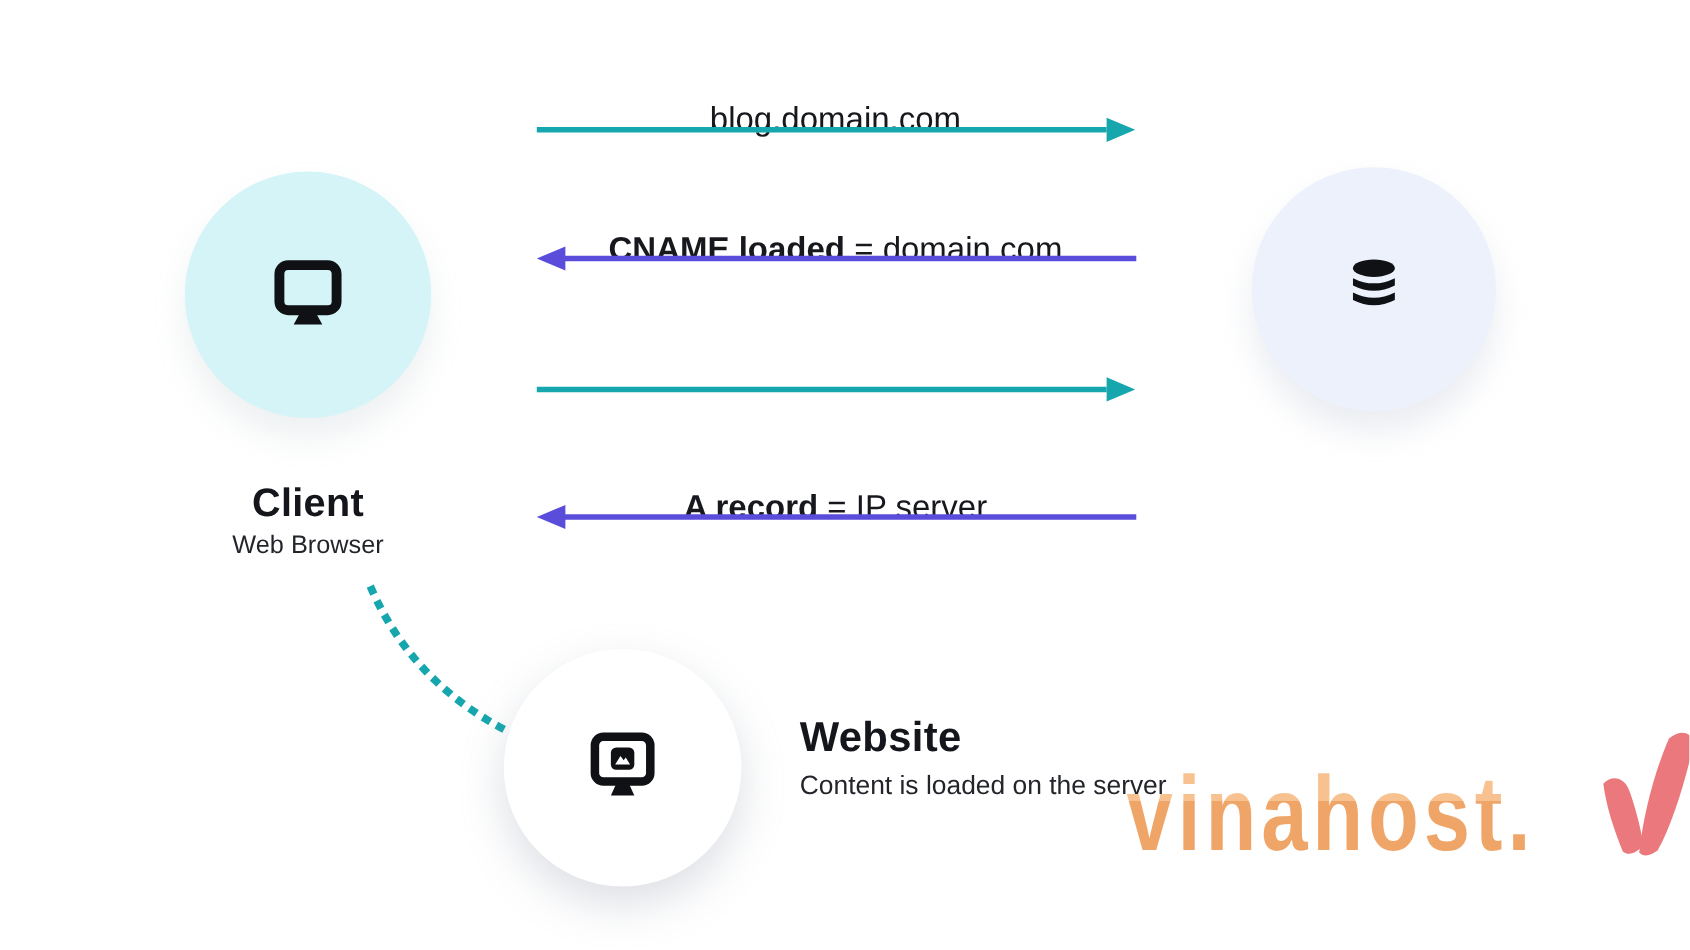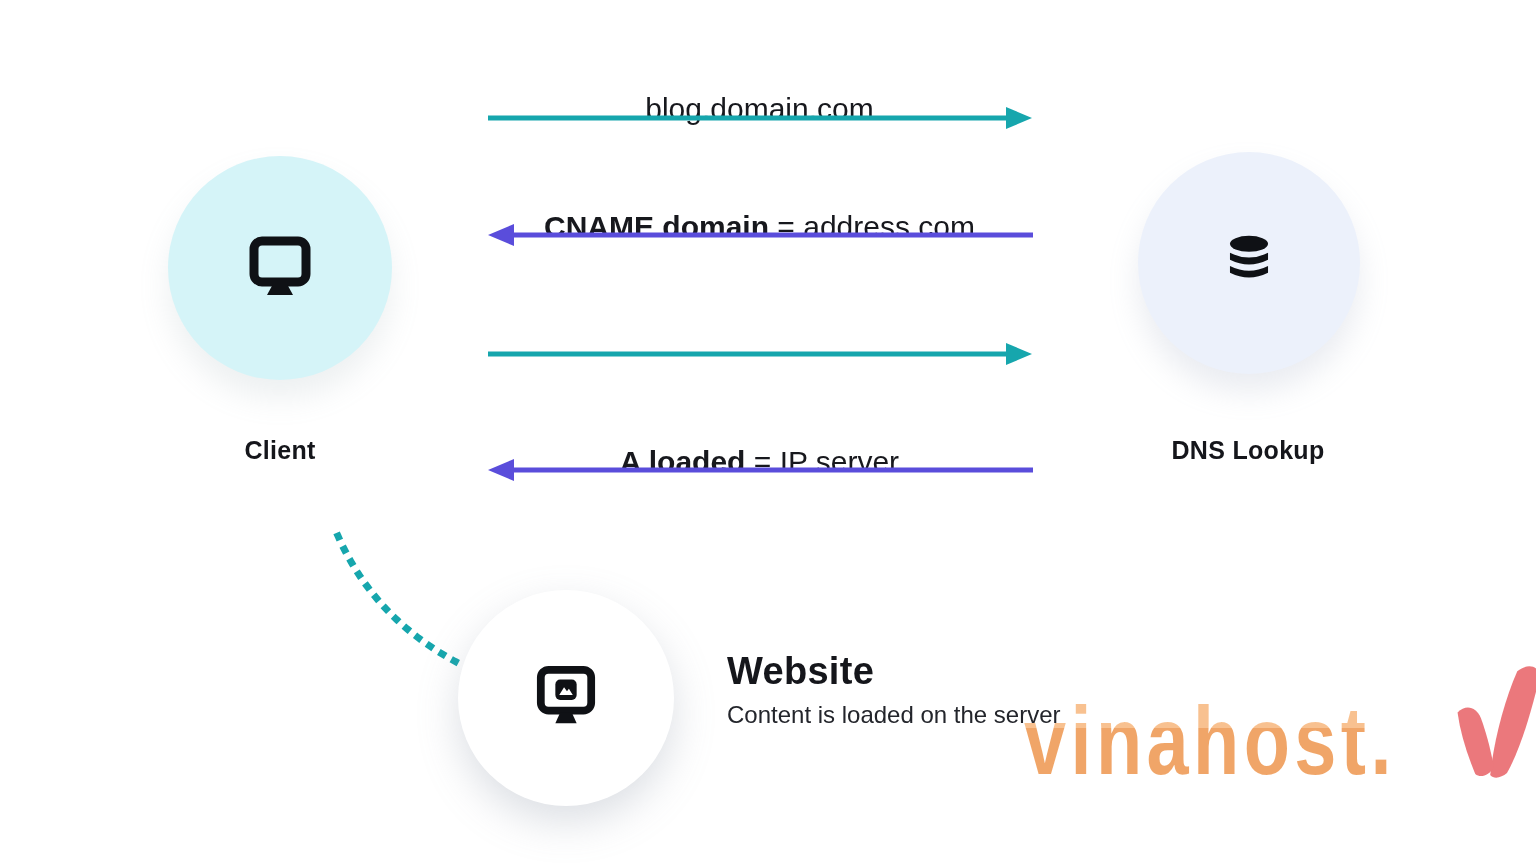--- a/index.html
+++ b/index.html
@@ -4,21 +4,21 @@
 <style>
   html,body{margin:0;padding:0;background:#ffffff;}
   .canvas{
     position:relative;width:1536px;height:864px;overflow:hidden;
     background:#ffffff;font-family:"Liberation Sans",sans-serif;color:#17181d;
   }
   .circle{position:absolute;border-radius:50%;display:flex;align-items:center;justify-content:center;}
   .circle-client{left:168px;top:156px;width:224px;height:224px;background:#d5f4f8;box-shadow:0 18px 30px rgba(140,160,170,.16);}
   .circle-dns{left:1138px;top:152px;width:222px;height:222px;background:#ecf1fb;box-shadow:0 18px 30px rgba(150,160,185,.20);}
   .circle-website{left:458px;top:590px;width:216px;height:216px;background:#ffffff;box-shadow:0 16px 40px rgba(140,150,165,.30);}
-  .node-title{position:absolute;text-align:center;font-weight:700;font-size:25px;letter-spacing:.3px;color:#15161b;}
+  .node-title{position:absolute;text-align:center;font-weight:700;font-size:36px;letter-spacing:.3px;color:#15161b;}
   .node-sub{position:absolute;text-align:center;font-size:23px;color:#23252b;}
   .t-client{left:130px;width:300px;top:436px;}
   .s-client{left:130px;width:300px;top:482px;}
   .t-dns{left:1098px;width:300px;top:436px;}
   .t-website{left:727px;top:650px;text-align:center;font-size:38px;}
   .s-website{left:727px;top:701px;text-align:left;font-size:24px;}
   .msg{position:absolute;left:487px;width:545px;text-align:center;font-size:30px;color:#17181d;white-space:pre;margin-top:24px;}
   .msg .b{font-weight:700;}
   .m1{top:68px;} .m2{top:186px;} .m3{top:304px;} .m4{top:421px;}
   .arrow{position:absolute;left:482px;width:560px;height:36px;}
@@ -41,50 +41,50 @@
 
   <div class="circle circle-client">
     <span>
       <svg width="64" height="60" viewBox="0 0 64 60">
         <rect x="6" y="5" width="52" height="41" rx="8" fill="none" stroke="#0f1115" stroke-width="9"></rect>
         <path d="M25 48 L39 48 L45 59 L19 59 Z" fill="#0f1115"></path>
       </svg>
     </span>
   </div>
   <div class="node-title t-client">Client</div>
+  <div class="node-sub s-client">Web Browser</div>
 
   <div class="circle circle-dns">
     <span>
       <svg width="58" height="64" viewBox="0 0 64 64">
         <ellipse cx="32" cy="13" rx="21" ry="8.8" fill="#0f1115"></ellipse>
         <path d="M11 23 Q32 33.5 53 23 L53 30.5 Q32 41 11 30.5 Z" fill="#0f1115"></path>
         <path d="M11 37.5 Q32 48 53 37.5 L53 45 Q32 55.5 11 45 Z" fill="#0f1115"></path>
       </svg>
     </span>
   </div>
-  <div class="node-title t-dns">DNS Lookup</div>
 
   <div class="msg m1"><span class="b"></span><span>blog.domain.com</span></div>
   <svg class="arrow a1" viewBox="0 0 560 36">
     <line x1="6" y1="18" x2="524" y2="18" stroke="#16a6ad" stroke-width="5"></line>
     <polygon points="524,7 550,18 524,29" fill="#16a6ad"></polygon>
   </svg>
 
-  <div class="msg m2"><span class="b">CNAME domain</span><span> = address.com</span></div>
+  <div class="msg m2"><span class="b">CNAME loaded</span><span> = domain.com</span></div>
   <svg class="arrow a2" viewBox="0 0 560 36">
     <line x1="31" y1="18" x2="551" y2="18" stroke="#5a4ddb" stroke-width="5"></line>
     <polygon points="32,7 6,18 32,29" fill="#5a4ddb"></polygon>
   </svg>
 
   <svg class="arrow a3" viewBox="0 0 560 36">
     <line x1="6" y1="18" x2="524" y2="18" stroke="#16a6ad" stroke-width="5"></line>
     <polygon points="524,7 550,18 524,29" fill="#16a6ad"></polygon>
   </svg>
 
-  <div class="msg m4"><span class="b">A loaded</span><span> = IP server</span></div>
+  <div class="msg m4"><span class="b">A record</span><span> = IP server</span></div>
   <svg class="arrow a4" viewBox="0 0 560 36">
     <line x1="31" y1="18" x2="551" y2="18" stroke="#5a4ddb" stroke-width="5"></line>
     <polygon points="32,7 6,18 32,29" fill="#5a4ddb"></polygon>
   </svg>
 
   <svg class="connector" width="150" height="150" viewBox="0 0 150 150">
     <path d="M12 12 Q50 98 138 142" fill="none" stroke="#16a6ad" stroke-width="7" stroke-dasharray="1 13.5" stroke-linecap="square"></path>
   </svg>
 
   <div class="circle circle-website">

